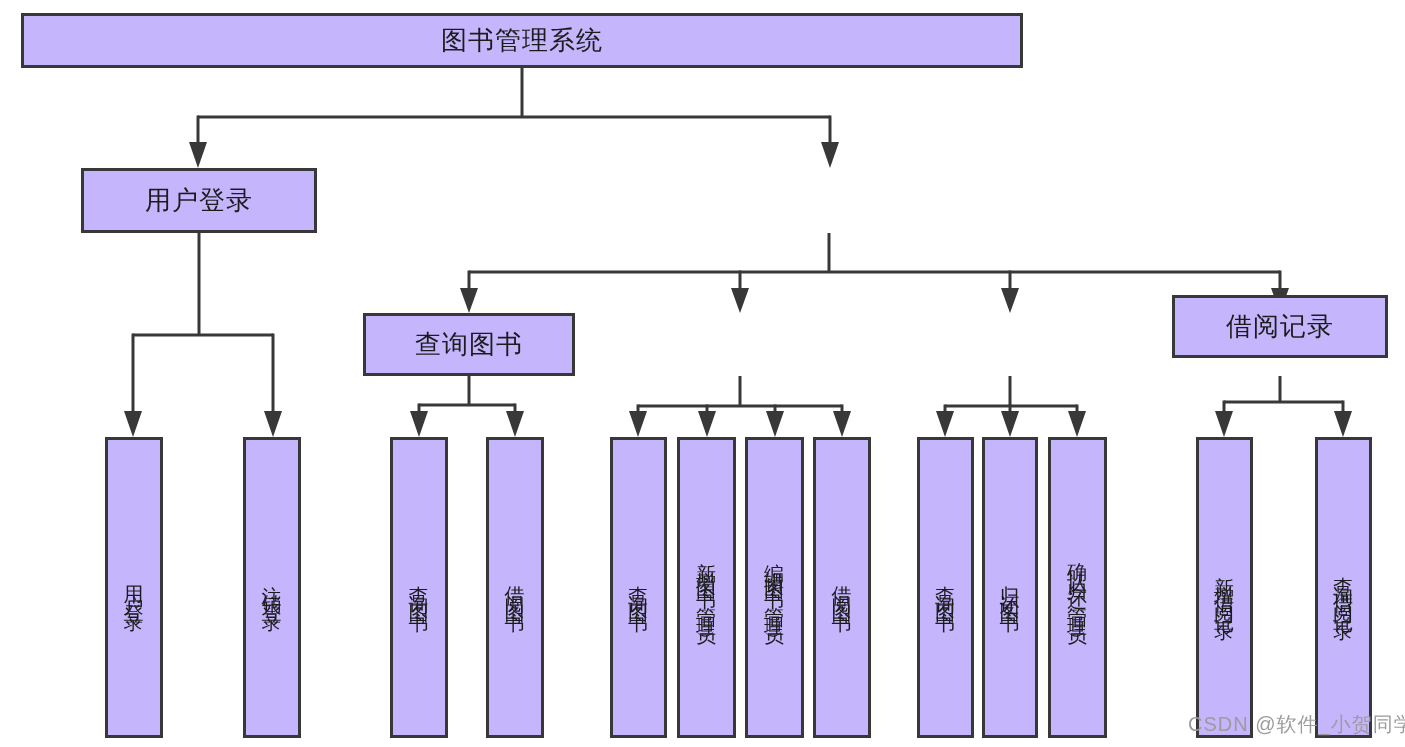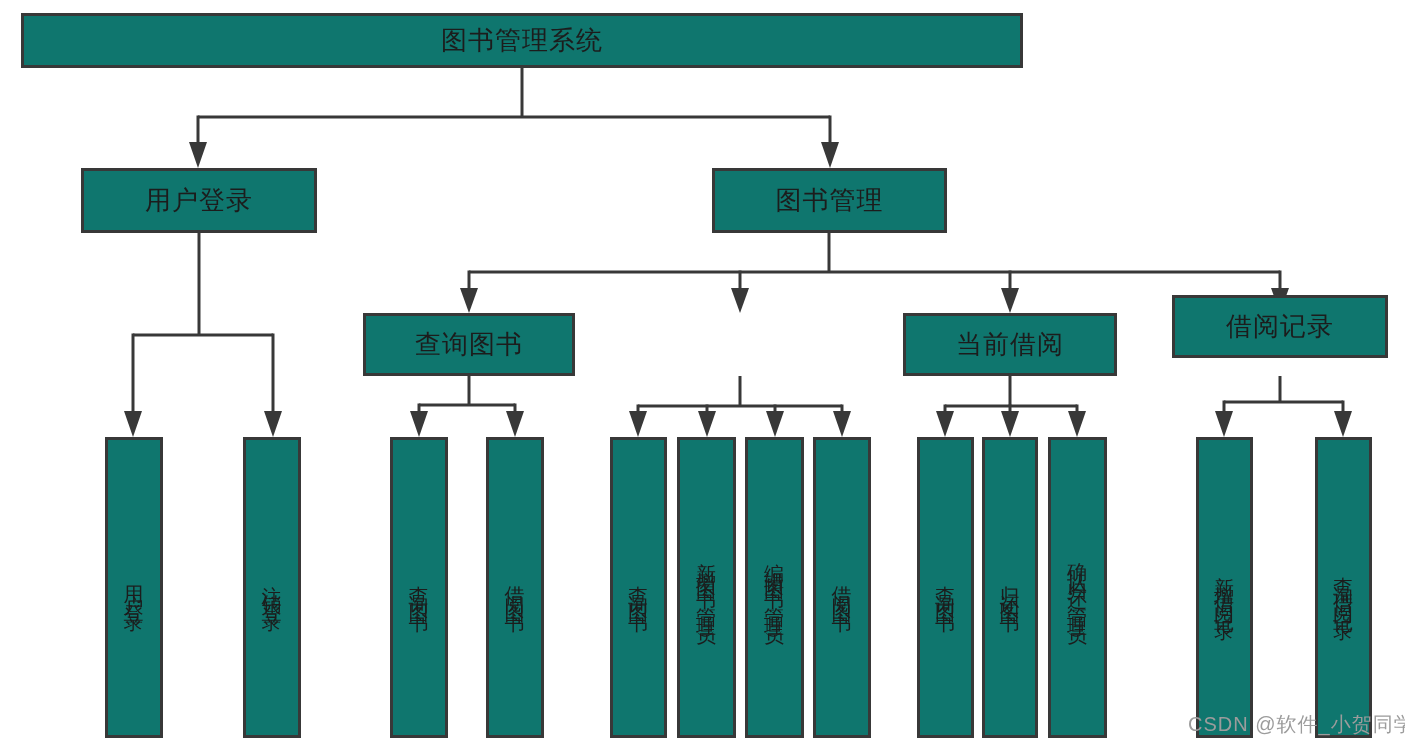--- a/index.html
+++ b/index.html
@@ -10,21 +10,21 @@
     font-family:"Liberation Sans","DejaVu Sans",sans-serif;
     overflow:hidden;
   }
   #connectors {
     position:absolute; left:0; top:0; width:1405px; height:747px;
   }
   .box {
     position:absolute;
     box-sizing:border-box;
     border:3px solid #383838;
-    background:#0f766e;
+    background:#c4b5fd;
     display:flex;
     align-items:center;
     justify-content:center;
     color:#1c1c1c;
     font-size:26px;
     letter-spacing:1px;
     z-index:2;
   }
   .vbox {
     font-size:20px;
@@ -117,29 +117,23 @@
     </g>
   </svg>
 
   <div class="box" style="left:21px;top:13px;width:1002px;height:55px">
     <span>图书管理系统</span>
   </div>
 
   <div class="box" style="left:81px;top:168px;width:236px;height:65px">
     <span>用户登录</span>
   </div>
-  <div class="box" style="left:712px;top:168px;width:235px;height:65px">
-    <span>图书管理</span>
-  </div>
 
   <div class="box" style="left:363px;top:313px;width:212px;height:63px">
     <span>查询图书</span>
-  </div>
-  <div class="box" style="left:903px;top:313px;width:214px;height:63px">
-    <span>当前借阅</span>
   </div>
   <div class="box" style="left:1172px;top:295px;width:216px;height:63px">
     <span>借阅记录</span>
   </div>
 
   <div class="box vbox" style="left:105px;top:437px;width:58px;height:301px">
     <span class="vtext">用户登录</span>
   </div>
   <div class="box vbox" style="left:243px;top:437px;width:58px;height:301px">
     <span class="vtext">注销登录</span>

